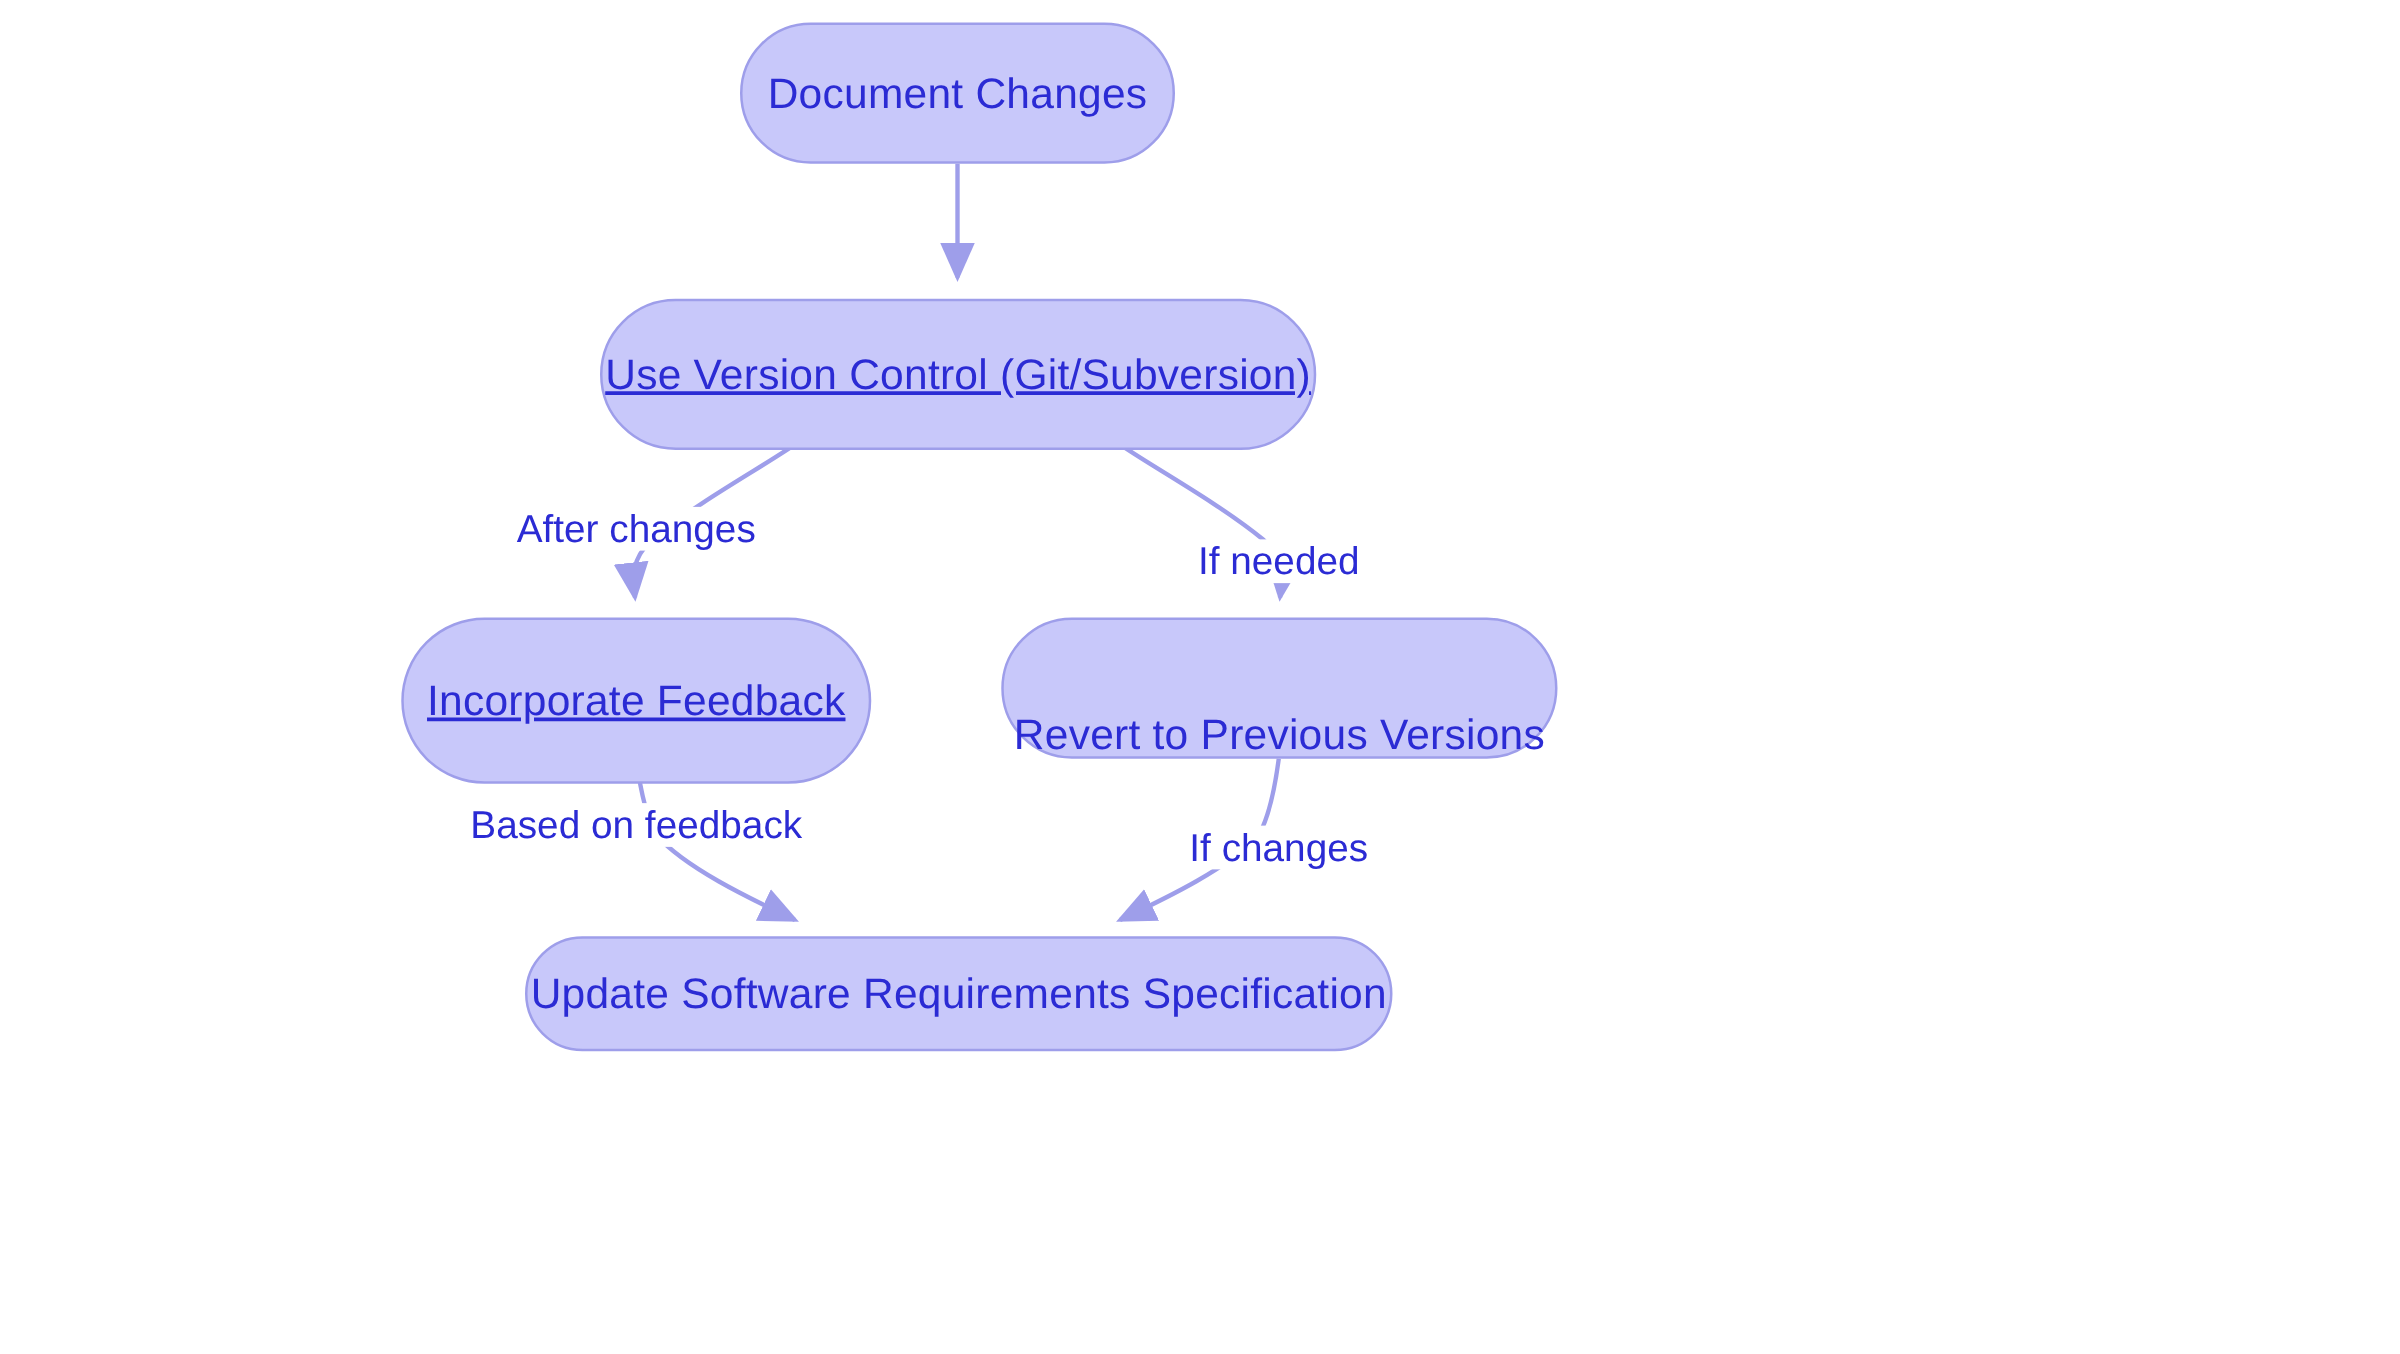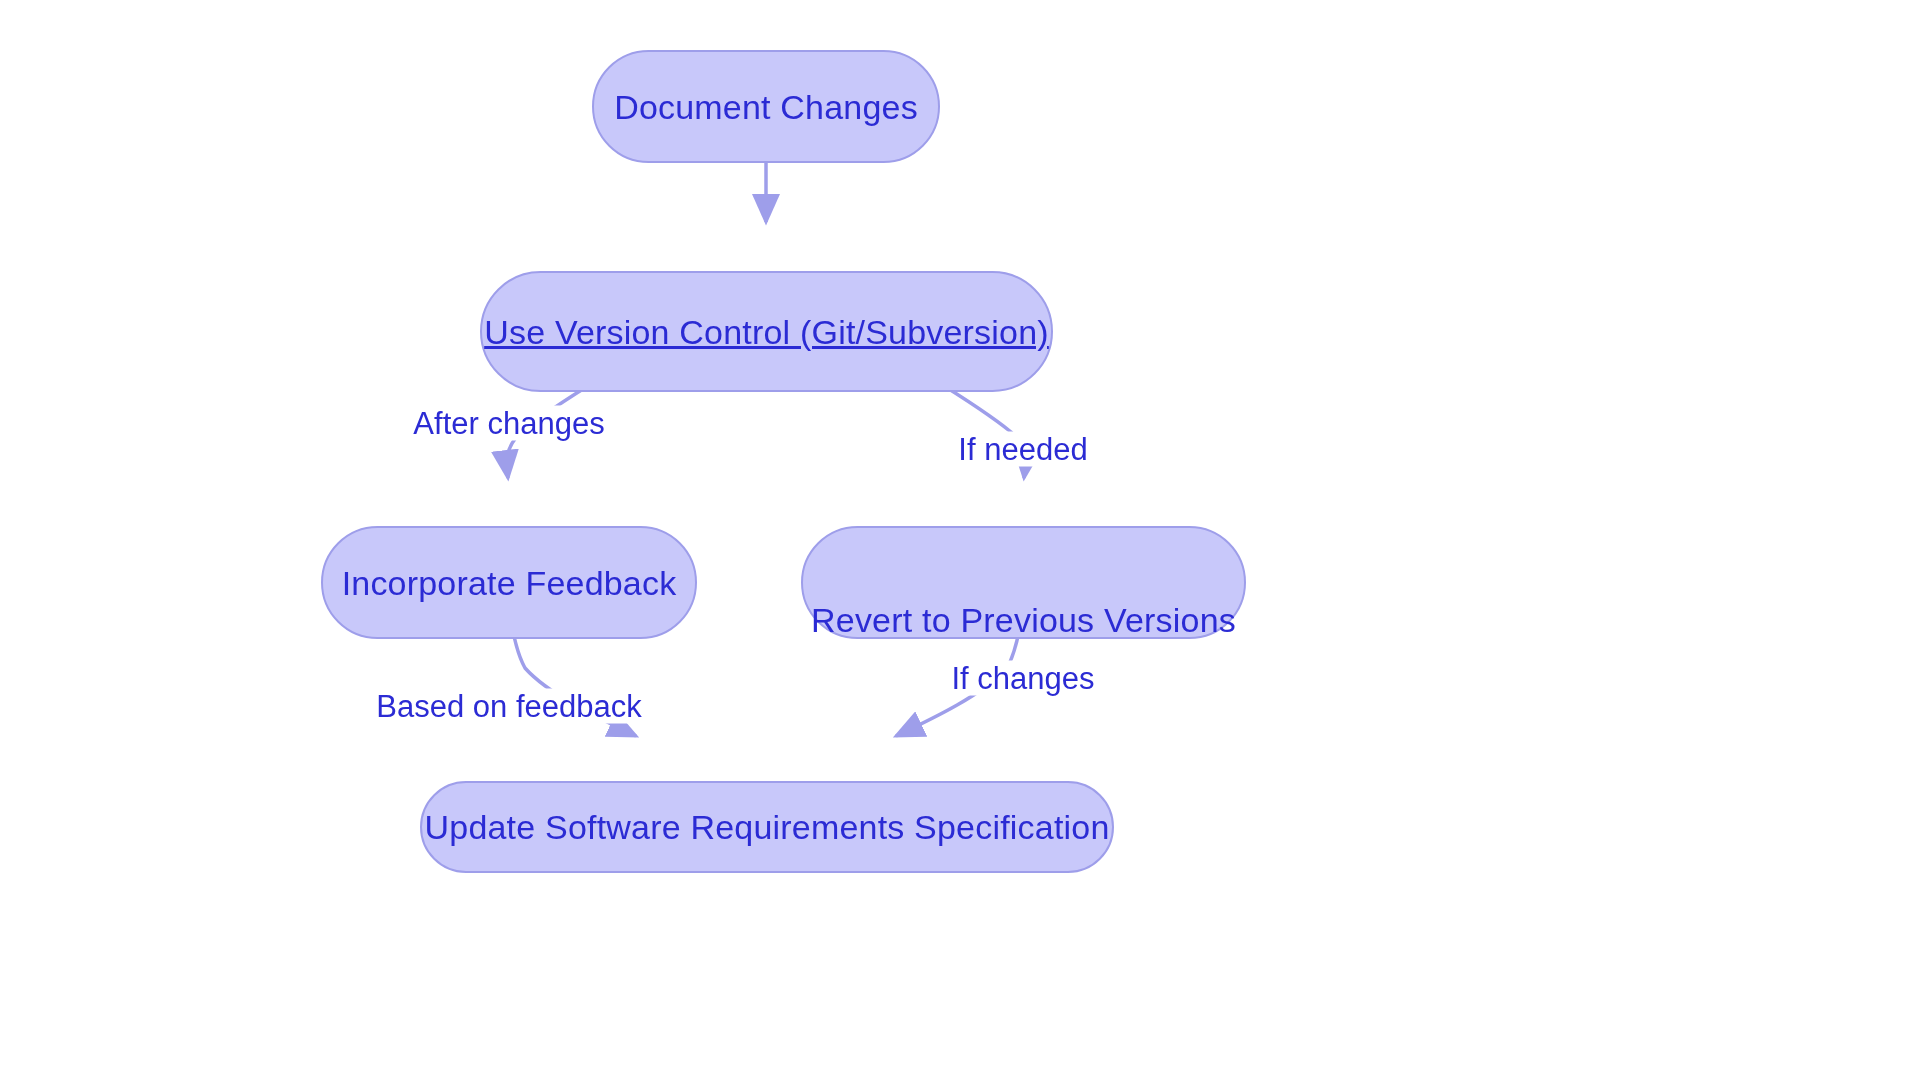--- a/index.html
+++ b/index.html
@@ -32,21 +32,20 @@
     border-radius: 999px;
     display: flex;
     align-items: center;
     justify-content: center;
     color: #2b2bd4;
     font-size: 34px;
     font-weight: 400;
     letter-spacing: 0.2px;
     white-space: nowrap;
     padding: 0 34px;
-    margin-top: 32px;
   }
   .node-label {
     color: #2b2bd4;
     line-height: 1;
   }
   .edge-label {
     position: absolute;
     color: #2b2bd4;
     font-size: 31px;
     font-weight: 400;
@@ -81,33 +80,33 @@
   </svg>
 
   <div class="node" style="left:592px; top:18px; width:348px; height:113px;">
     <span class="node-label">Document Changes</span>
   </div>
 
   <div class="node" style="left:480px; top:239px; width:573px; height:121px;text-decoration:underline;">
     <span class="node-label">Use Version Control (Git/Subversion)</span>
   </div>
 
-  <div class="node" style="left:321px; top:494px; width:376px; height:113px;">
+  <div class="node" style="left:321px; top:494px; width:376px; height:133px;text-decoration:underline;">
     <span class="node-label">Incorporate Feedback</span>
   </div>
 
   <div class="node" style="left:801px; top:494px; width:445px; height:113px;align-items:flex-end;">
     <span class="node-label">Revert to Previous Versions</span>
   </div>
 
   <div class="node" style="left:420px; top:749px; width:694px; height:92px;">
     <span class="node-label">Update Software Requirements Specification</span>
   </div>
 
   <div class="edge-label" style="left:509px; top:423px;text-align:right;">After changes</div>
 
   <div class="edge-label" style="left:1023px; top:423px;margin-top:26px;">If needed</div>
 
-  <div class="edge-label" style="left:509px; top:706px;">Based on feedback</div>
+  <div class="edge-label" style="left:509px; top:660px;">Based on feedback</div>
 
   <div class="edge-label" style="left:1023px; top:678px;">If changes</div>
 
 </div>
 
 </body></html>

